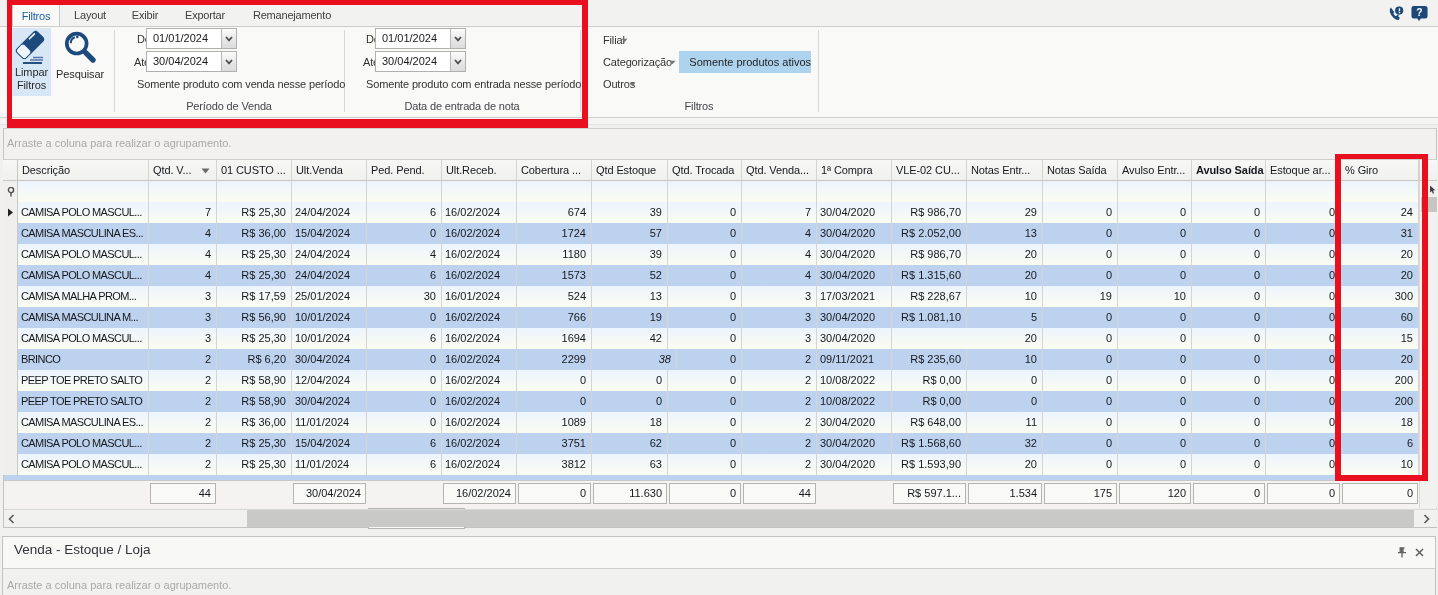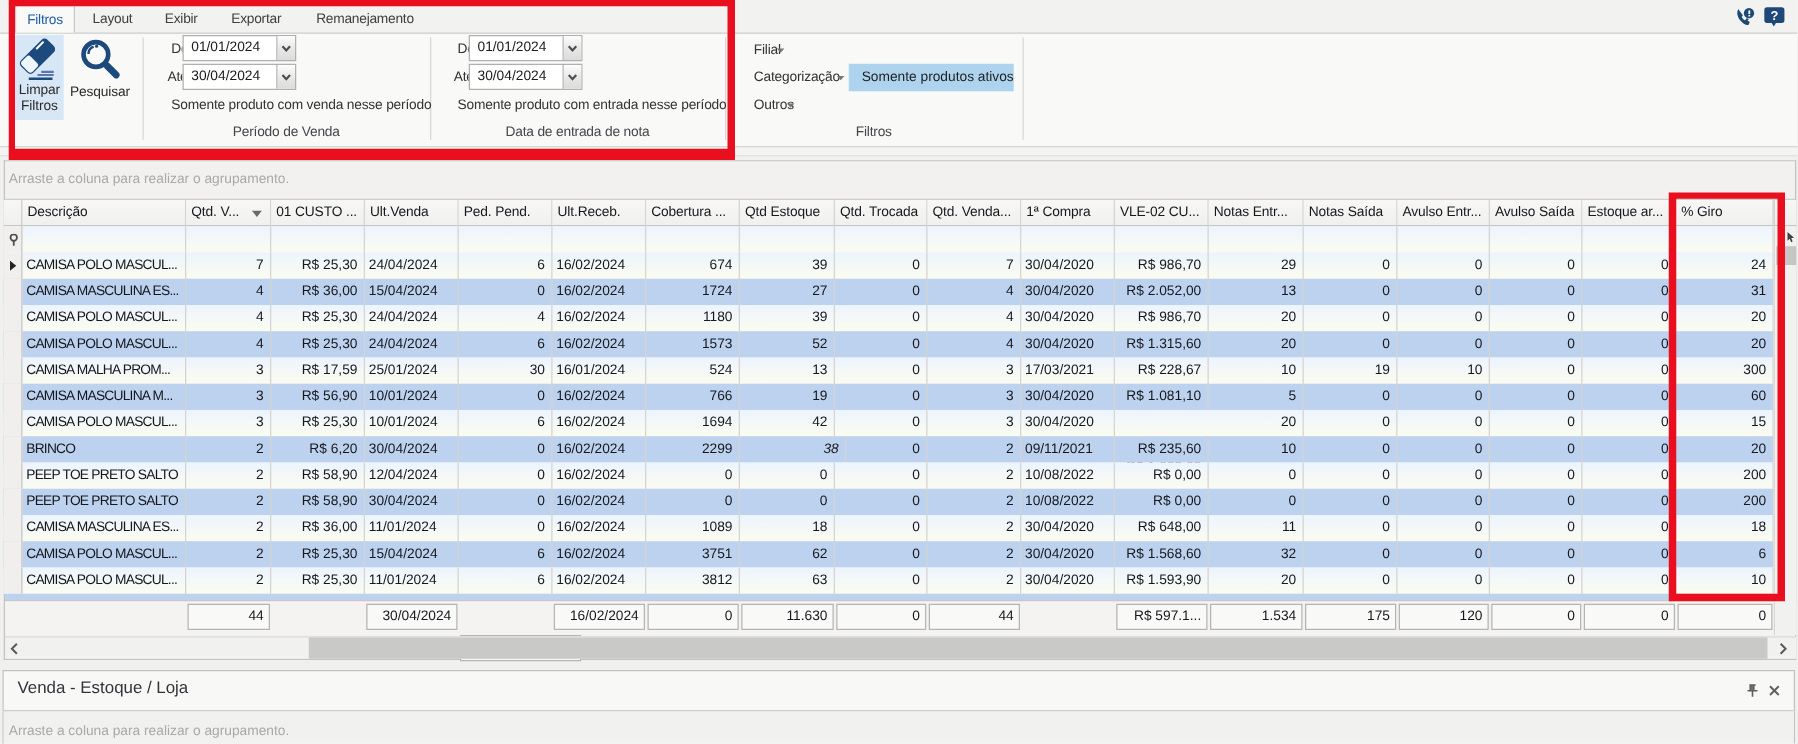--- a/index.html
+++ b/index.html
@@ -133,21 +133,21 @@
 <div class="c l" style="left:442px;width:75px;height:21px;">Ult.Receb.</div>
 <div class="c l" style="left:517px;width:75px;height:21px;">Cobertura ...</div>
 <div class="c l" style="left:592px;width:76px;height:21px;">Qtd Estoque</div>
 <div class="c l" style="left:668px;width:74px;height:21px;">Qtd. Trocada</div>
 <div class="c l" style="left:742px;width:75px;height:21px;">Qtd. Venda...</div>
 <div class="c l" style="left:817px;width:75px;height:21px;">1ª Compra</div>
 <div class="c l" style="left:892px;width:75px;height:21px;">VLE-02 CU...</div>
 <div class="c l" style="left:967px;width:76px;height:21px;">Notas Entr...</div>
 <div class="c l" style="left:1043px;width:75px;height:21px;">Notas Saída</div>
 <div class="c l" style="left:1118px;width:74px;height:21px;">Avulso Entr...</div>
-<div class="c l" style="left:1192px;width:74px;height:21px;">Avulso Saída</div>
+<div class="c l" style="left:1192px;width:74px;height:21px;font-weight:bold;">Avulso Saída</div>
 <div class="c l" style="left:1266px;width:75px;height:21px;">Estoque ar...</div>
 <div class="c l" style="left:1341px;width:78px;height:21px;">% Giro</div>
 </div>
 <div class="abs" style="left:3px;top:159px;width:1434px;height:1px;background:#cdcdcb;"></div>
 <div class="abs" style="left:1419px;top:160px;width:18px;height:21px;background:linear-gradient(#f7f7f6,#f0f0ef);border-bottom:1px solid #c6c6c4;border-left:1px solid #d0d0ce;"></div>
 <div class="row even" style="top:181px;left:3px;">
 <div class="c ind" style="left:0;width:15px;">
       <svg style="position:absolute;left:4px;top:6px;" width="8" height="10" viewBox="0 0 8 10">
         <circle cx="4" cy="3" r="2.6" fill="none" stroke="#4e4e4e" stroke-width="1.4"></circle>
         <path d="M4 5.5 v4" stroke="#4e4e4e" stroke-width="1.4"></path>
@@ -199,21 +199,21 @@
 </div>
 <div class="row odd" style="top:223px;left:3px;">
 <div class="c ind" style="left:0;width:15px;"></div>
 <div class="c l desc" style="left:15px;width:131px;">CAMISA MASCULINA ES...</div>
 <div class="c r" style="left:146px;width:68px;">4</div>
 <div class="c r" style="left:214px;width:75px;">R$ 36,00</div>
 <div class="c l" style="left:289px;width:75px;">15/04/2024</div>
 <div class="c r" style="left:364px;width:75px;">0</div>
 <div class="c l" style="left:439px;width:75px;">16/02/2024</div>
 <div class="c r" style="left:514px;width:75px;">1724</div>
-<div class="c r" style="left:589px;width:76px;">27</div>
+<div class="c r" style="left:589px;width:76px;">57</div>
 <div class="c r" style="left:665px;width:74px;">0</div>
 <div class="c r" style="left:739px;width:75px;">4</div>
 <div class="c l" style="left:814px;width:75px;">30/04/2020</div>
 <div class="c r" style="left:889px;width:75px;">R$ 2.052,00</div>
 <div class="c r" style="left:964px;width:76px;">13</div>
 <div class="c r" style="left:1040px;width:75px;">0</div>
 <div class="c r" style="left:1115px;width:74px;">0</div>
 <div class="c r" style="left:1189px;width:74px;">0</div>
 <div class="c r" style="left:1263px;width:75px;">0</div>
 <div class="c r" style="left:1338px;width:78px;">31</div>

